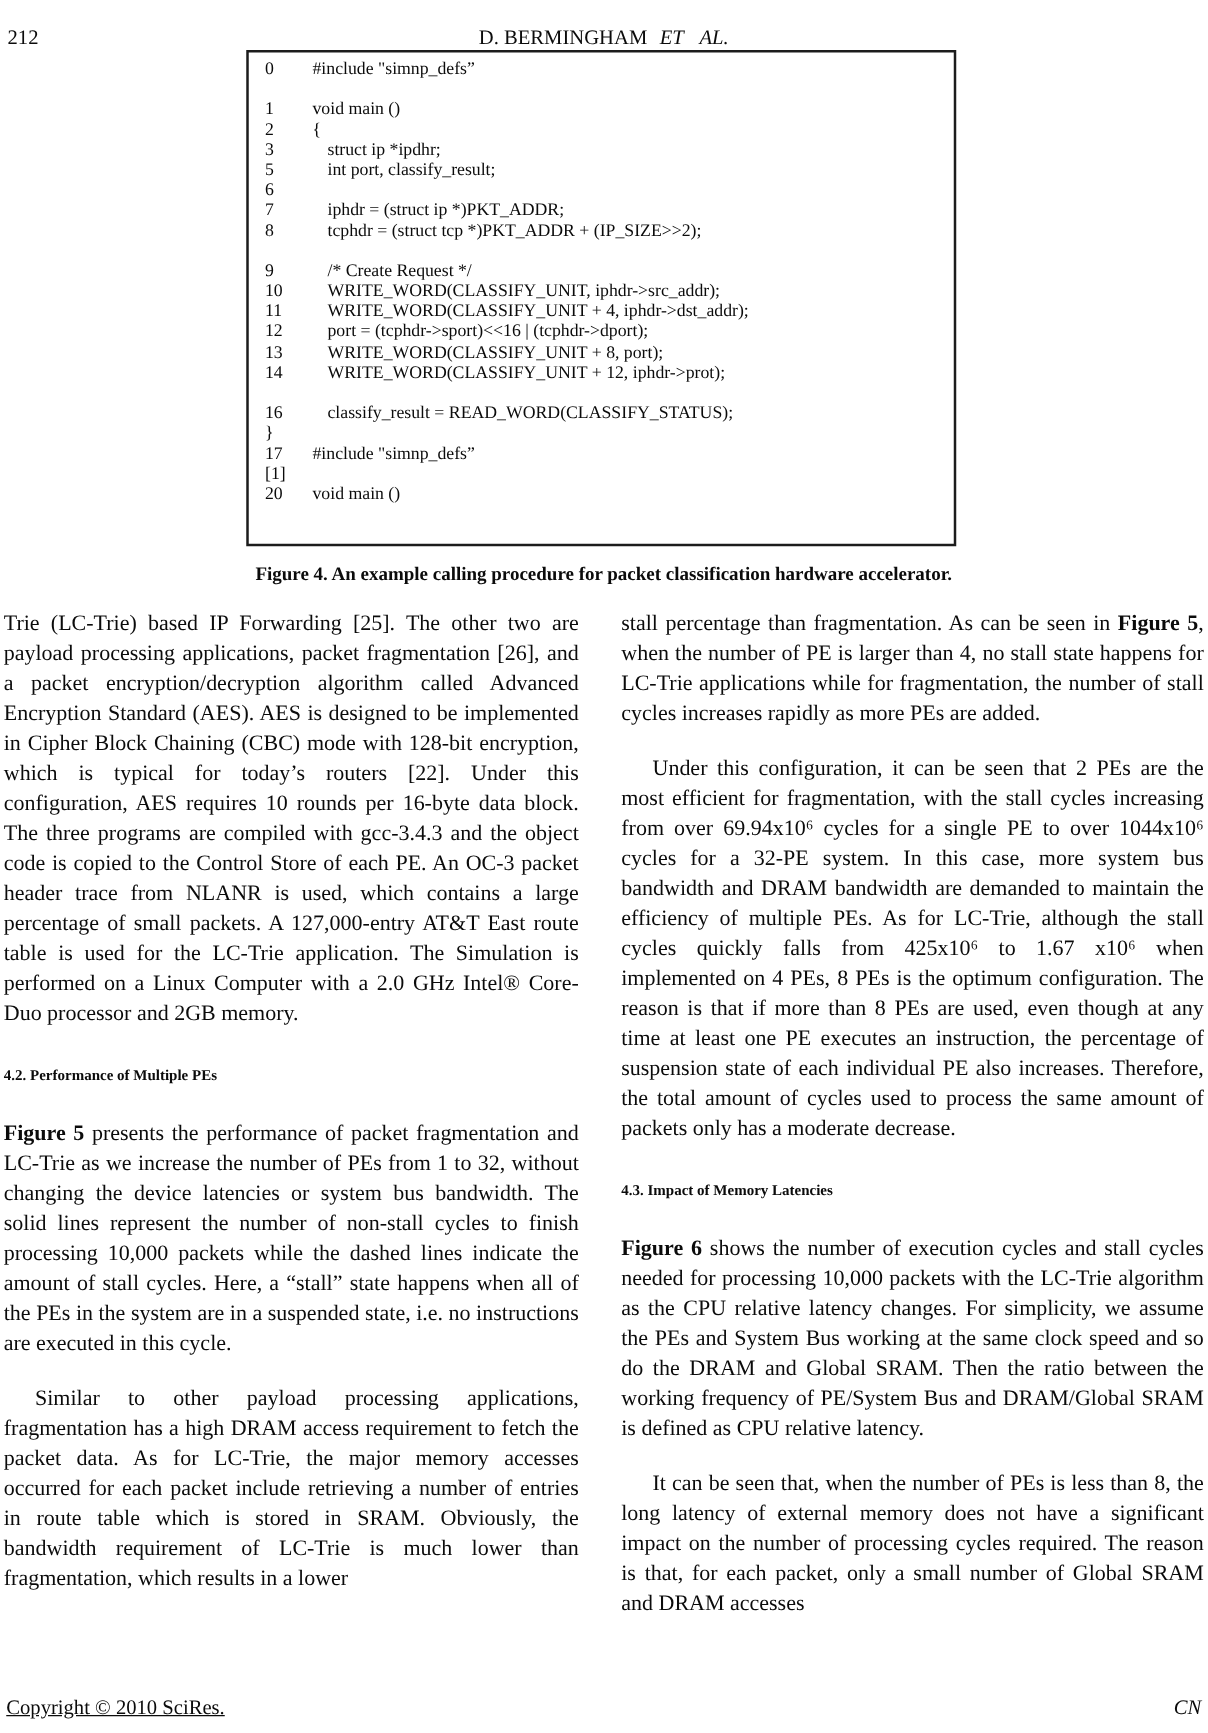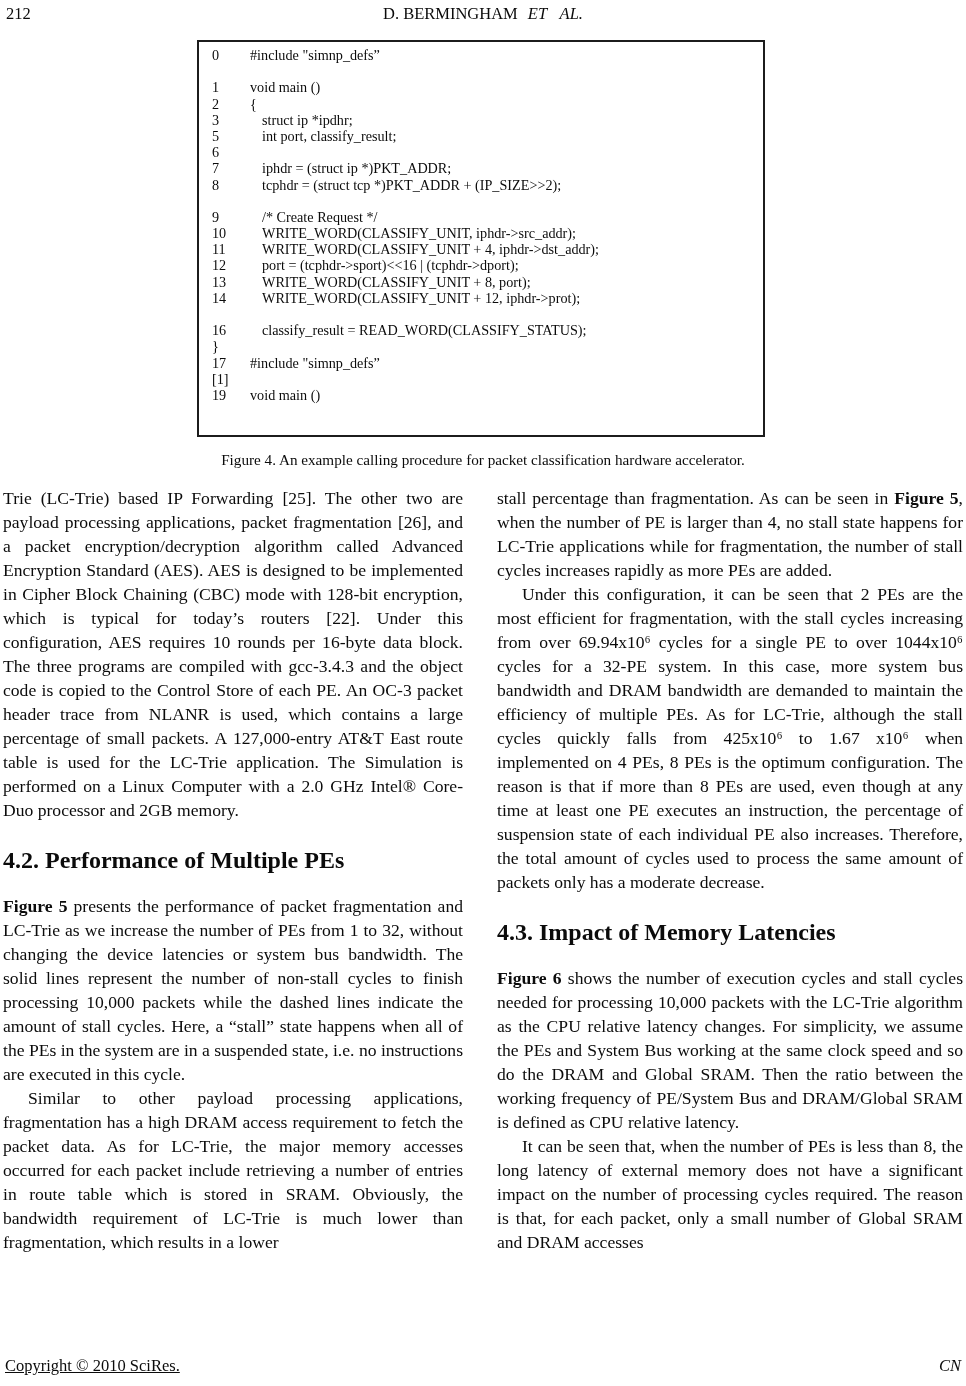--- a/index.html
+++ b/index.html
@@ -12,21 +12,21 @@
     width: 966px;
     height: 1386px;
     font-family: "Liberation Serif", serif;
     color: #0b0b0b;
     overflow: hidden;
   }
 
   
   .running-head {
     position: absolute;
-    top: 4px;
+    top: 20px;
     left: 0;
     width: 100%;
     text-align: center;
     font-size: 16.5px;
     white-space: nowrap;
   }
   .page-number {
     position: absolute;
     left: 6px;
     top: 0;
@@ -64,45 +64,45 @@
   .code-row .cd { }
   .code-row .cd.ind { padding-left: 12px; }
 
   .fig-caption {
     position: absolute;
     top: 451px;
     left: 0;
     width: 100%;
     text-align: center;
     font-size: 15.2px;
-    font-weight: normal;
+    font-weight: bold;
   }
 
   
   .columns {
     position: absolute;
     top: 486px;
     left: 3px;
     width: 960px;
     display: flex;
   }
   .col-left  { width: 460px; margin-right: 34px; }
   .col-right { width: 466px; }
 
   .para {
     margin: 0;
     font-size: 17.6px;
     line-height: 24px;
     text-align: justify;
   }
-  .ind-para { text-indent: 25px; }
+  .ind-para { text-indent: 25px; margin-top: 20px; }
   .figref { font-weight: bold; }
   .sec-heading {
     margin: 27px 0 23px 0;
-    font-size: 24px;
+    font-size: 12px;
     font-weight: bold;
     line-height: 22px;
   }
 
   
   .footer {
     position: absolute;
     top: 1356px;
     left: 0;
     width: 100%;
@@ -140,21 +140,21 @@
       <div class="code-row"><span class="ln">10</span><span class="cd ind">WRITE_WORD(CLASSIFY_UNIT, iphdr-&gt;src_addr);</span></div>
       <div class="code-row"><span class="ln">11</span><span class="cd ind">WRITE_WORD(CLASSIFY_UNIT + 4, iphdr-&gt;dst_addr);</span></div>
       <div class="code-row"><span class="ln">12</span><span class="cd ind">port = (tcphdr-&gt;sport)&lt;&lt;16 | (tcphdr-&gt;dport);</span></div>
       <div class="code-row"><span class="ln">13</span><span class="cd ind">WRITE_WORD(CLASSIFY_UNIT + 8, port);</span></div>
       <div class="code-row"><span class="ln">14</span><span class="cd ind">WRITE_WORD(CLASSIFY_UNIT + 12, iphdr-&gt;prot);</span></div>
       <div class="code-row"><span class="ln"></span><span class="cd"></span></div>
       <div class="code-row"><span class="ln">16</span><span class="cd ind">classify_result = READ_WORD(CLASSIFY_STATUS);</span></div>
       <div class="code-row"><span class="ln">}</span><span class="cd"></span></div>
       <div class="code-row"><span class="ln">17</span><span class="cd">#include "simnp_defs”</span></div>
       <div class="code-row"><span class="ln">[1]</span><span class="cd"></span></div>
-      <div class="code-row"><span class="ln">19</span><span class="cd">void main ()</span></div>
+      <div class="code-row"><span class="ln">20</span><span class="cd">void main ()</span></div>
     </div>
 </div>
 
 <div class="fig-caption">Figure 4. An example calling procedure for packet classification hardware accelerator.</div>
 
 <div class="columns">
 
   <div class="col-left">
     <p class="para"><span>Trie (LC-Trie) based IP Forwarding [25]. The other two are payload processing applications, packet fragmentation [26], and a packet encryption/decryption algorithm called Advanced Encryption Standard (AES). AES is designed to be implemented in Cipher Block Chaining (CBC) mode with 128-bit encryption, which is typical for today’s routers [22]. Under this configuration, AES requires 10 rounds per 16-byte data block. The three programs are compiled with gcc-3.4.3 and the object code is copied to the Control Store of each PE. An OC-3 packet header trace from NLANR is used, which contains a large percentage of small packets. A 127,000-entry AT&amp;T East route table is used for the LC-Trie application. The Simulation is performed on a Linux Computer with a 2.0 GHz Intel® Core-Duo processor and 2GB memory.</span></p>
 

